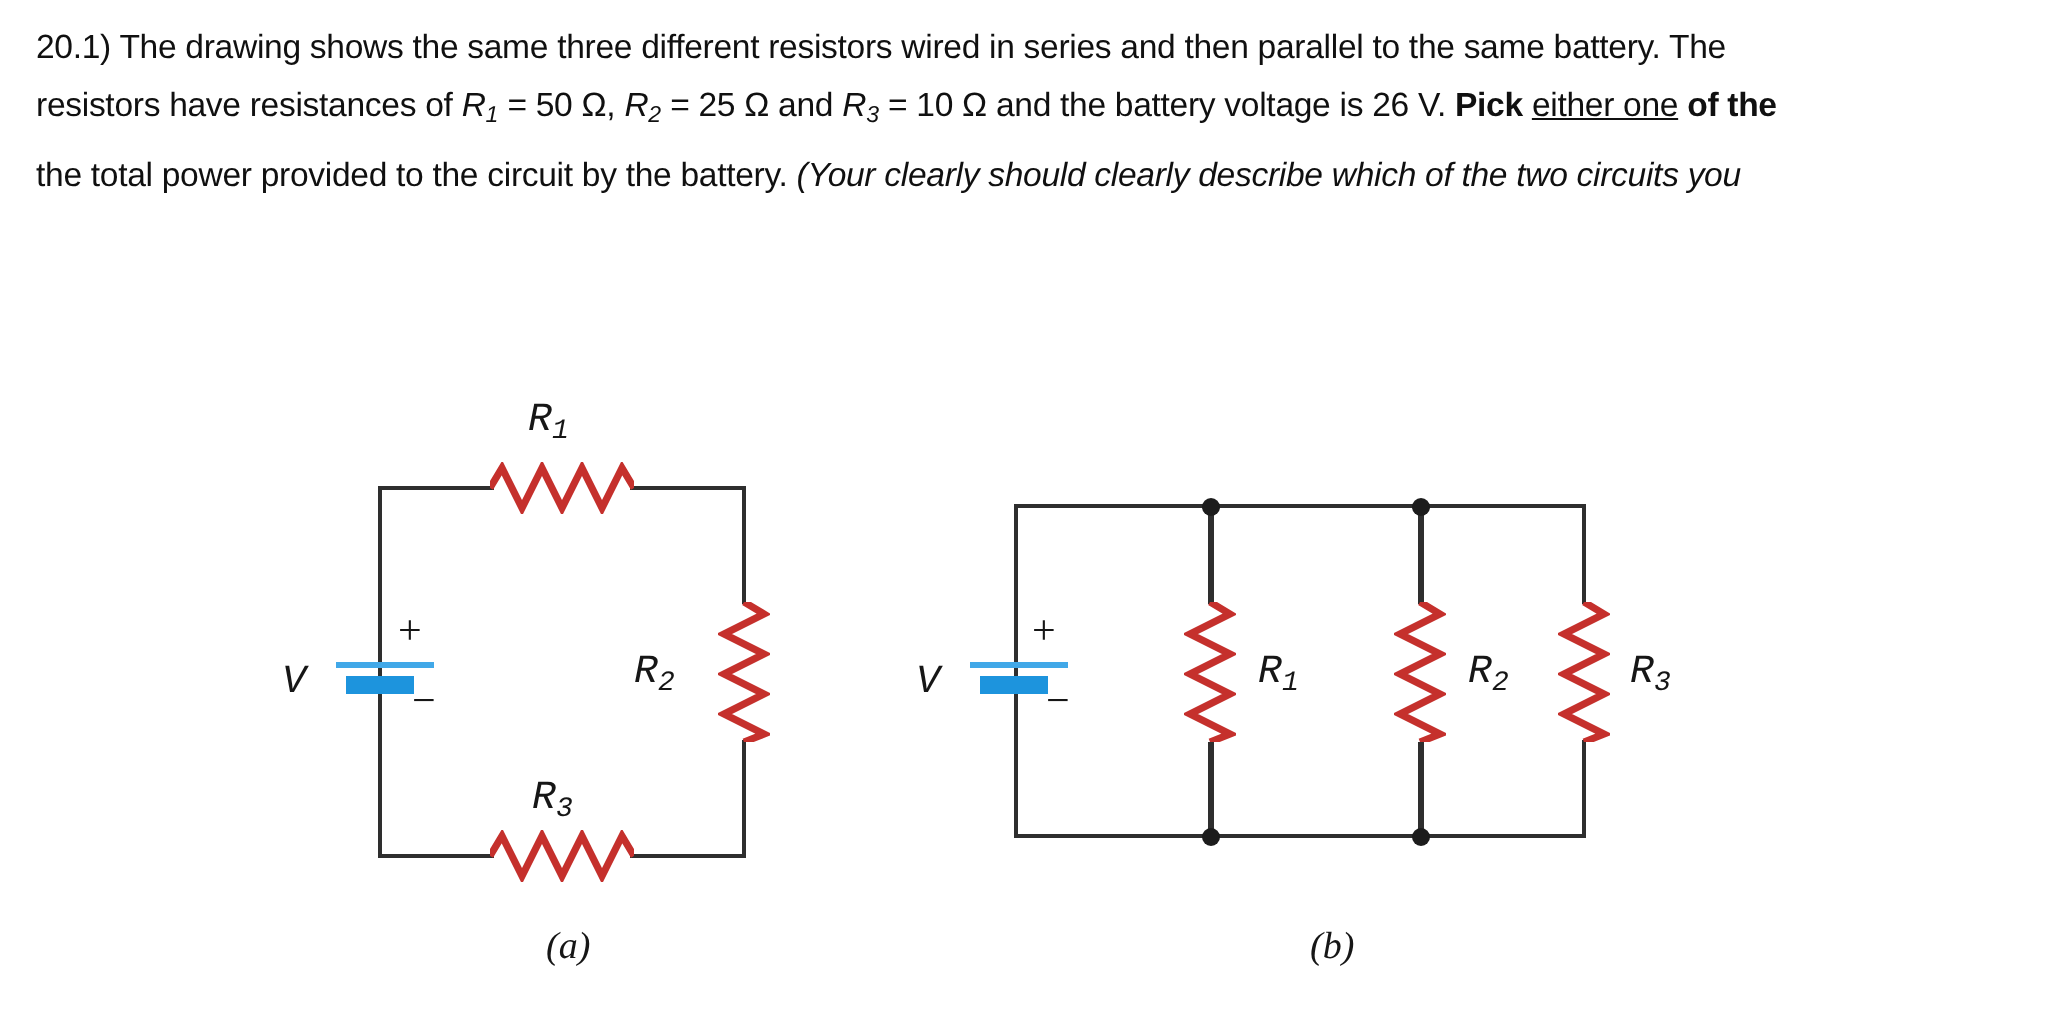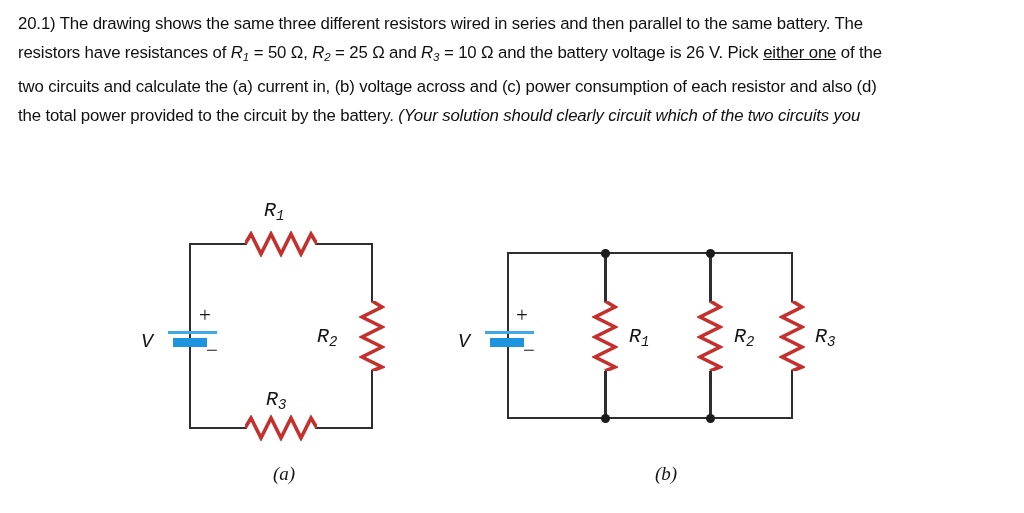--- a/index.html
+++ b/index.html
@@ -3,21 +3,21 @@
 <meta charset="utf-8">
 <style>
   html,body{margin:0;padding:0;background:#fff;}
   #page{position:relative;width:1024px;height:513px;background:#ffffff;overflow:hidden;
         font-family:"Liberation Sans",sans-serif;color:#111;}
 
   
   #problem-text{position:absolute;left:18px;top:9px;width:1000px;
         font-size:16.8px;line-height:29px;letter-spacing:-0.15px;color:#101010;}
   .tline{white-space:nowrap;}
-  .bd{font-weight:normal;}
+  .bd{font-weight:bold;}
   .it{font-style:italic;}
   .bu{font-weight:normal;text-decoration:underline;}
   .sb{font-style:italic;font-size:11.5px;vertical-align:-3px;letter-spacing:0;}
 
   
   .wire{position:absolute;background:#2e2e2e;}
   .dot{position:absolute;width:9px;height:9px;border-radius:50%;background:#1c1c1c;}
   .plate-thin{position:absolute;height:3px;background:#41a8e8;}
   .plate-thick{position:absolute;height:9px;background:#1d94dd;}
   .rz{position:absolute;}
@@ -35,24 +35,21 @@
 <div id="page">
 
   <div id="problem-text">
     <div class="tline">
       <span>20.1) The drawing shows the same three different resistors wired in series and then parallel to the same battery. The</span>
     </div>
     <div class="tline">
       <span>resistors have resistances of </span><span class="it">R</span><span class="sb">1</span><span> = 50 Ω, </span><span class="it">R</span><span class="sb">2</span><span> = 25 Ω and </span><span class="it">R</span><span class="sb">3</span><span> = 10 Ω and the battery voltage is 26 V. </span><span class="bd">Pick </span><span class="bu">either one</span><span class="bd"> of the</span>
     </div>
     <div class="tline">
-      <span class="bd">two circuits</span><span> and calculate the </span><span class="bd">(a)</span><span> current in, </span><span class="bd">(b)</span><span> voltage across and </span><span class="bd">(c)</span><span> power consumption of each resistor and also </span><span class="bd">(d)</span>
-    </div>
-    <div class="tline">
-      <span>the total power provided to the circuit by the battery. </span><span class="it">(Your solution should clearly circuit which of the two circuits you</span>
+      <span>the total power provided to the circuit by the battery. </span><span class="it">(Your clearly should clearly describe which of the two circuits you</span>
     </div>
   </div>
 
   <div>
 
     <div class="wire" style="left:189px;top:243px;width:2px;height:186px;"></div>
     <div class="wire" style="left:189px;top:243px;width:58px;height:2px;"></div>
     <div class="wire" style="left:315px;top:243px;width:58px;height:2px;"></div>
     <div class="wire" style="left:371px;top:243px;width:2px;height:59px;"></div>
     <div class="wire" style="left:371px;top:370px;width:2px;height:59px;"></div>

